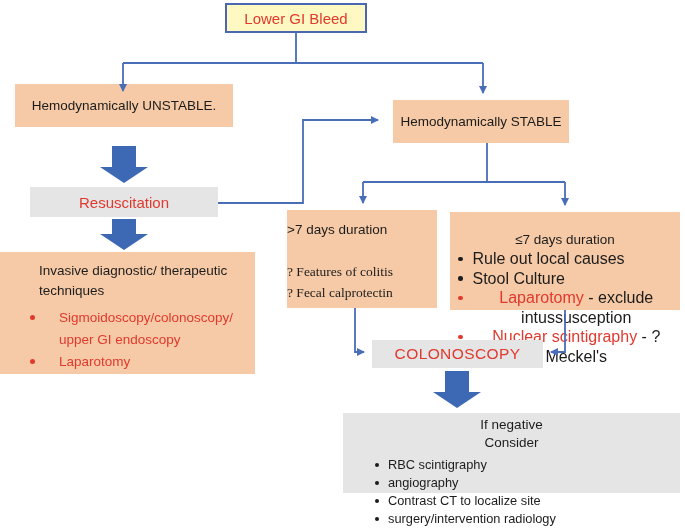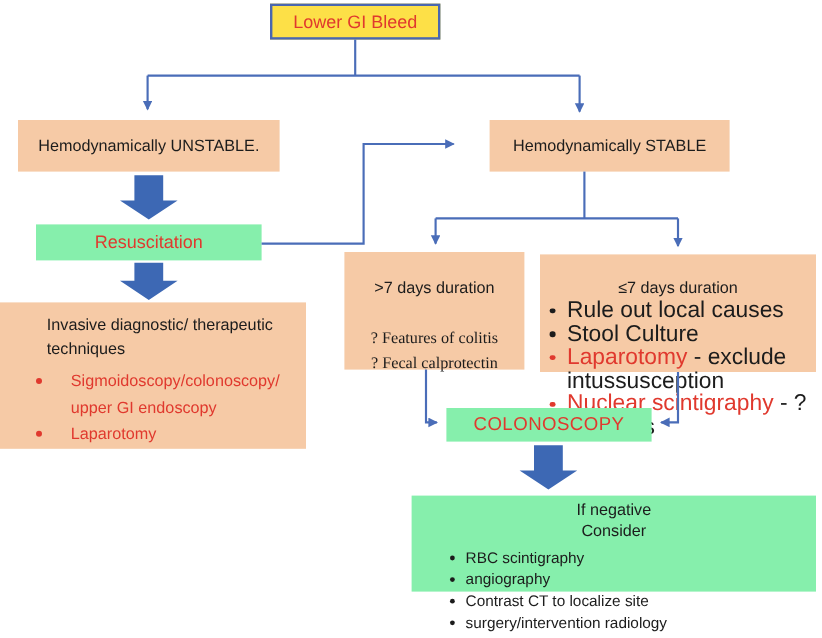--- a/index.html
+++ b/index.html
@@ -2,45 +2,45 @@
 <html><head>
 <meta charset="utf-8">
 <style>
   html,body{margin:0;padding:0;background:#fff;}
   #canvas{
     position:relative;width:685px;height:532px;background:#ffffff;
     font-family:"Liberation Sans", sans-serif;color:#1c1c1c;overflow:hidden;
   }
   .box{position:absolute;box-sizing:border-box;}
   .peach{background:#f6caa6;}
-  .lightpeach{background:#86efac;}
+  .lightpeach{background:#e5e5e5;}
   .center{display:flex;align-items:center;justify-content:center;text-align:center;}
   .red{color:#e0392e;}
   #connectors{position:absolute;left:0;top:0;width:685px;height:532px;pointer-events:none;z-index:5;}
 
-  #root-box{left:225px;top:3px;width:142px;height:30px;background:#fde047;border:2px solid #4a67b0;font-size:15px;}
-  #unstable-box{left:15px;top:100px;width:218px;height:43px;font-size:13.5px;}
-  #stable-box{left:408px;top:100px;width:200px;height:43px;font-size:13.5px;}
+  #root-box{left:225px;top:3px;width:142px;height:30px;background:#fef9c3;border:2px solid #4a67b0;font-size:15px;}
+  #unstable-box{left:15px;top:84px;width:218px;height:43px;font-size:13.5px;}
+  #stable-box{left:393px;top:100px;width:176px;height:43px;font-size:13.5px;}
   #resuscitation-box{left:30px;top:187px;width:188px;height:30px;font-size:15px;}
   #colonoscopy-box{left:372px;top:340px;width:171px;height:28px;font-size:15.5px;letter-spacing:.4px;}
 
   #invasive-box{left:0;top:252px;width:255px;height:122px;padding:9px 8px 0 16px;font-size:13.5px;}
   #invasive-box .title{padding-left:23px;line-height:20px;}
   #invasive-box .list{margin-top:6px;}
   #invasive-box .li{display:flex;padding-left:14px;line-height:22px;}
   #invasive-box .dot{flex:0 0 5px;width:5px;height:5px;border-radius:50%;background:#e0392e;margin-top:8px;margin-right:24px;}
   #invasive-box .txt{width:204px;}
 
-  #gt7-box{left:287px;top:210px;width:150px;height:98px;font-size:13.5px;text-align:center;padding-top:19px;}
+  #gt7-box{left:287px;top:210px;width:150px;height:98px;font-size:13.5px;padding-top:9px;}
   #gt7-box .title{line-height:21px;margin-bottom:21px;}
   #gt7-box .q{line-height:21px;font-family:Liberation Serif, serif;}
 
   #le7-box{left:450px;top:212px;width:230px;height:98px;font-size:13.5px;padding-top:18px;}
   #le7-box .title{text-align:center;line-height:19px;}
-  #le7-box .li{display:flex;padding-left:8px;line-height:19.5px;font-size:19px;}
+  #le7-box .li{display:flex;padding-left:8px;line-height:19.5px;font-size:16px;text-align:center;}
   #le7-box .dot{flex:0 0 4.5px;width:4.5px;height:4.5px;border-radius:50%;background:#1c1c1c;margin-top:7.5px;margin-right:10px;}
   #le7-box .li.redline .dot{background:#e0392e;}
 
   #negative-box{left:343px;top:413px;width:337px;height:80px;font-size:13.5px;padding-top:3px;}
   #negative-box .title{text-align:center;line-height:18px;}
   #negative-box .list{margin-top:4px;}
   #negative-box .li{display:flex;padding-left:32px;line-height:18px;font-size:12.8px;text-align:center;}
   #negative-box .dot{flex:0 0 4px;width:4px;height:4px;border-radius:50%;background:#1c1c1c;margin-top:7px;margin-right:9px;}
 </style>
 </head>

